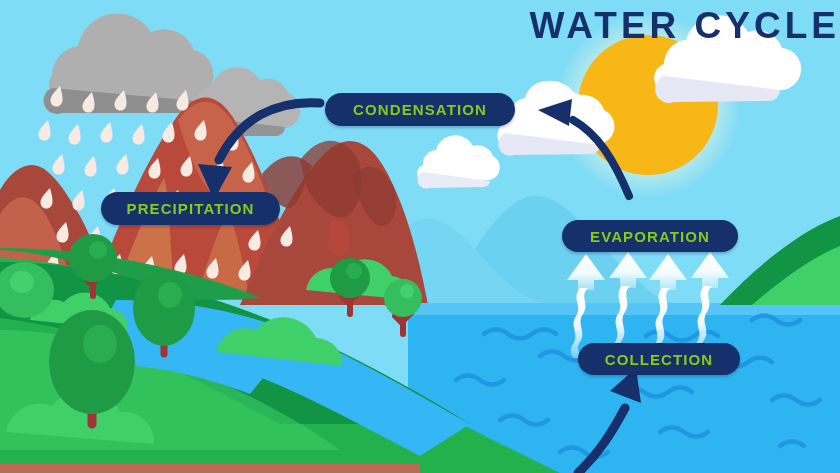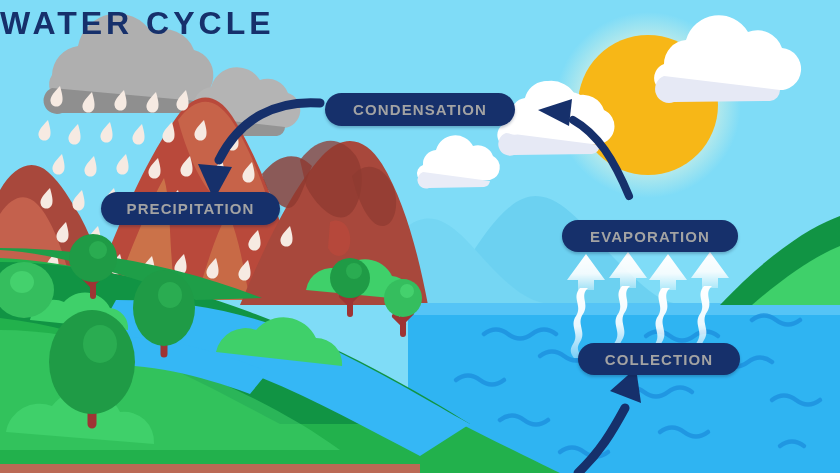--- a/index.html
+++ b/index.html
@@ -4,31 +4,31 @@
 <style>
   html,body{margin:0;padding:0;background:#fff;}
   #stage{
     position:relative;width:840px;height:473px;overflow:hidden;
     font-family:"Liberation Sans", sans-serif;
     background:#7FDCF7;
   }
   #art{position:absolute;inset:0;width:840px;height:473px;display:block;}
   .pill{
     position:absolute;display:flex;align-items:center;justify-content:center;
-    background:#16306B;border-radius:999px;color:#a3a3a3;
+    background:#16306B;border-radius:999px;color:#84cc16;
     font-weight:700;letter-spacing:1.1px;white-space:nowrap;
     box-shadow:0 2px 3px rgba(10,25,60,.25);
   }
   #lbl-cond{left:325px;top:93px;width:190px;height:33px;font-size:15px;}
   #lbl-prec{left:101px;top:192px;width:179px;height:33px;font-size:15px;}
   #lbl-evap{left:562px;top:220px;width:176px;height:32px;font-size:15px;}
   #lbl-coll{left:578px;top:343px;width:162px;height:32px;font-size:15px;}
   #title{
-    position:absolute;left:0;top:5px;width:840px;text-align:left;
-    color:#16306B;font-size:32px;font-weight:700;letter-spacing:4px;
+    position:absolute;left:0;top:5px;width:840px;text-align:right;
+    color:#16306B;font-size:37px;font-weight:700;letter-spacing:4px;
   }
 </style>
 </head>
 <body>
 
 <div id="stage">
 
   <svg id="art" viewBox="0 0 840 473">
     <defs>
       <clipPath id="frame">

